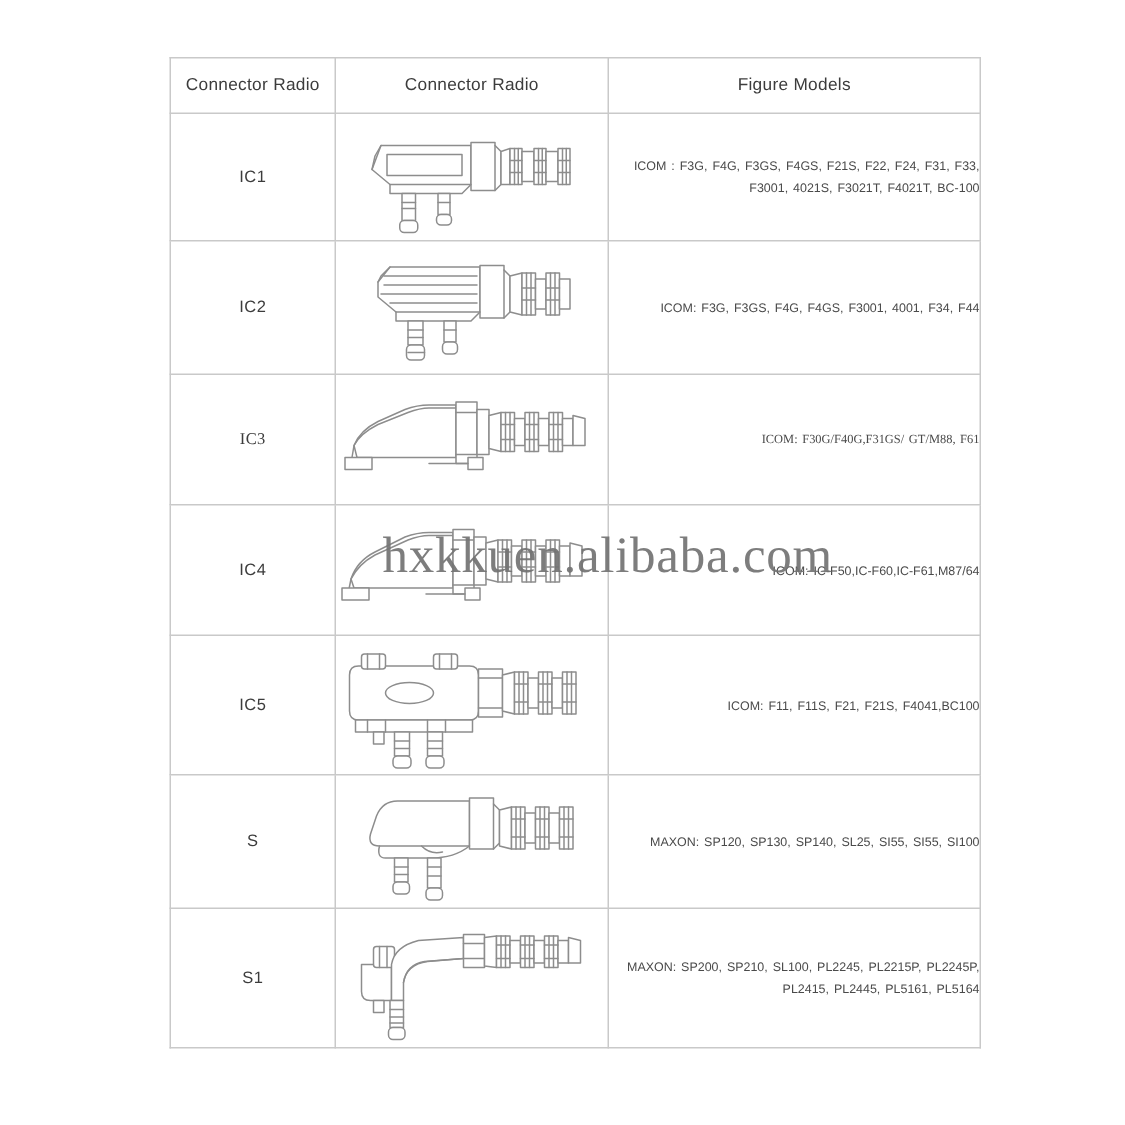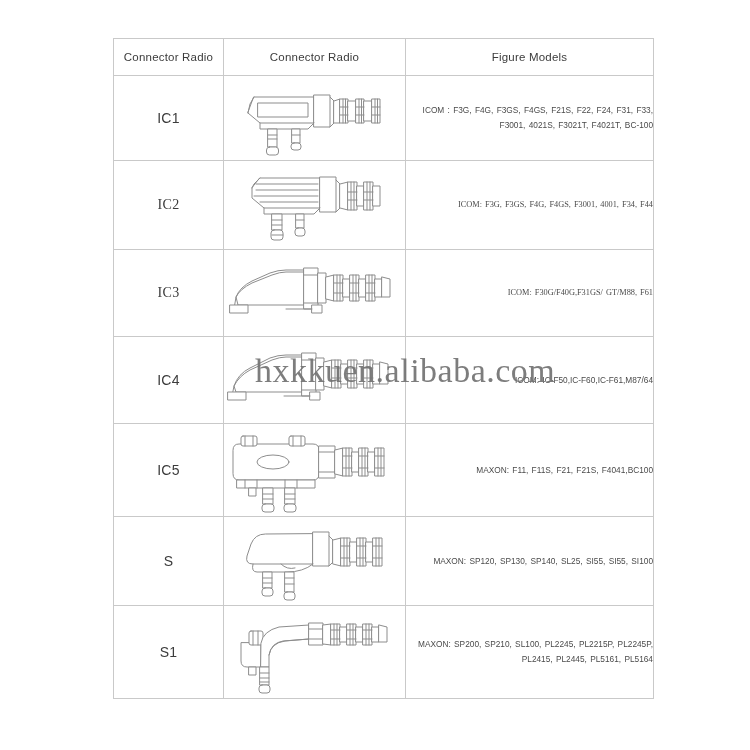--- a/index.html
+++ b/index.html
@@ -52,21 +52,21 @@
     height: 36px;
     font-size: 11.5px;
     font-weight: normal;
     color: #3c3c3c;
     text-align: center;
     letter-spacing: 0.2px;
   }
 
   td.code-cell {
     text-align: center;
-    font-size: 14px;
+    font-size: 11px;
     color: #3c3c3c;
     letter-spacing: 0.3px;
   }
 
   td.fig-cell {
     text-align: center;
     padding: 0;
   }
   td.fig-cell svg {
     display: block;
@@ -77,21 +77,21 @@
     font-size: 8.3px;
     color: #4a4a4a;
     line-height: 1.75;
     padding: 4px 10px 4px 11px;
     text-align: right;
     word-spacing: 1px;
   }
 
   
   tr.r-ic1 td { height: 84px; }
-  tr.r-ic2 td { height: 88px; font-family: Liberation Serif, serif; }
+  tr.r-ic2 td { height: 88px; }
   tr.r-ic3 td { height: 86px; font-family: Liberation Serif, serif; }
   tr.r-ic4 td { height: 86px; }
   tr.r-ic5 td { height: 92px; }
   tr.r-s   td { height: 88px; }
   tr.r-s1  td { height: 92px; }
 
   
   .watermark {
     position: absolute;
     left: 255px;
@@ -283,21 +283,21 @@
                 <path class="fillw" d="M116 22 L125 22 L125 50 L116 50 Z"></path>
                 <path class="fillw" d="M125 26 L132 26 L132 46 L125 46 Z"></path>
                 <path class="fillw" d="M132 22 L141 22 L141 50 L132 50 Z"></path>
                 <path class="fillw" d="M141 26 L148 26 L148 46 L141 46 Z"></path>
                 <path class="fillw" d="M148 22 L157 22 L157 50 L148 50 Z"></path>
                 <path d="M119 22 L119 50 M122 22 L122 50 M135 22 L135 50 M138 22 L138 50 M151 22 L151 50 M154 22 L154 50"></path>
                 <path d="M116 30 L125 30 M116 42 L125 42 M132 30 L141 30 M132 42 L141 42 M148 30 L157 30 M148 42 L157 42"></path>
               </g>
             </svg>
           </td>
-          <td class="radio-cell">MAXON: F11, F11S, F21, F21S, F4041,BC100</td>
+          <td class="radio-cell">ICOM: F11, F11S, F21, F21S, F4041,BC100</td>
         </tr>
 
         <tr class="r-s">
           <td class="code-cell">S</td>
           <td class="fig-cell">
             <svg width="172" height="82" viewBox="0 0 172 82">
               <g class="ln">
                 <path class="fillw" d="M36 14 Q26 14 22 24 L18 36 Q16 44 24 44 L84 44 L84 14 Z"></path>
                 <path class="fillw" d="M84 12 L100 12 L100 46 L84 46 Z"></path>
                 <path d="M84 44 Q74 52 58 52 L28 52 Q22 52 24 44"></path>

